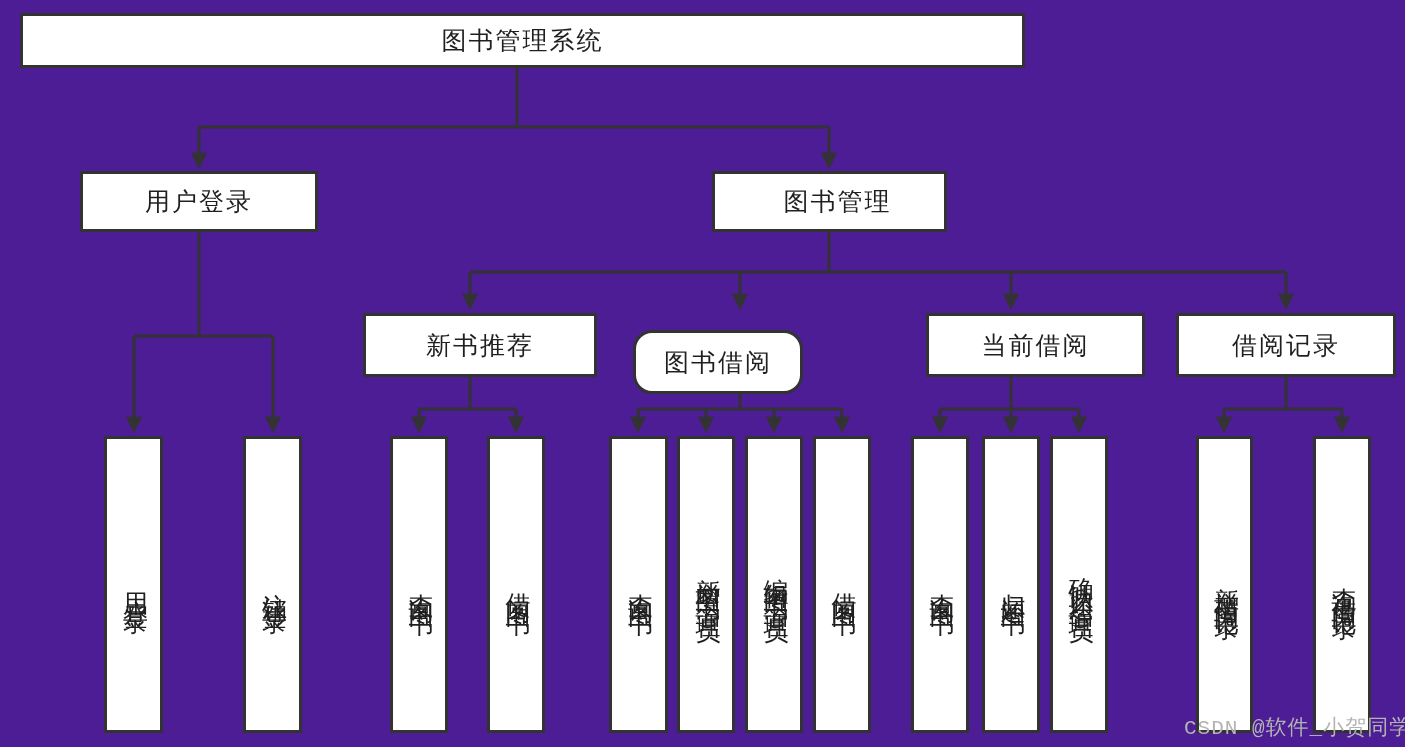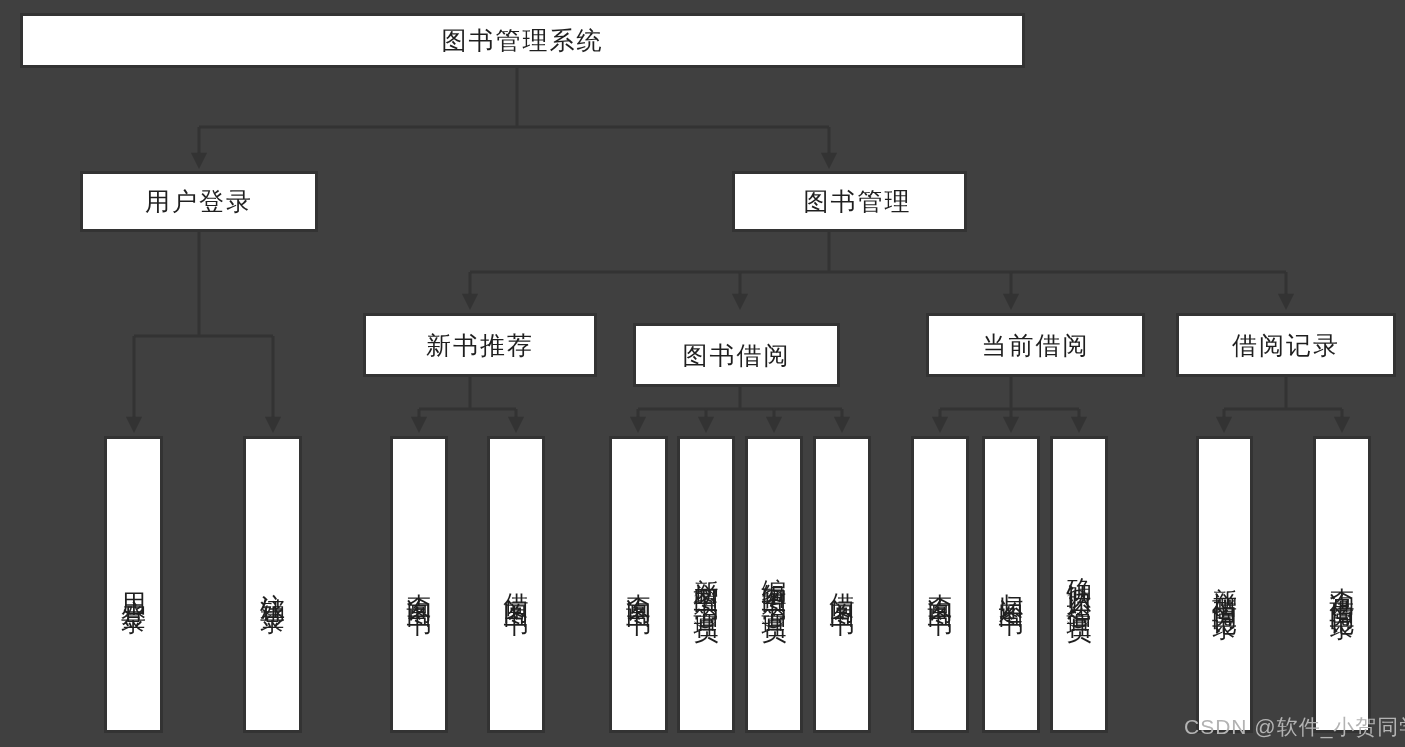--- a/index.html
+++ b/index.html
@@ -1,22 +1,22 @@
 <!DOCTYPE html>
 <html><head>
 <meta charset="utf-8">
 <style>
   html, body { margin: 0; padding: 0; background: #ffffff; }
   #canvas {
     position: relative;
     width: 1405px;
     height: 747px;
-    background: #404040;
+    background: #4c1d95;
     overflow: hidden;
-    font-family: Liberation Sans, sans-serif;
+    font-family: Liberation Mono, monospace;
   }
   #edges {
     position: absolute;
     left: 0; top: 0;
     pointer-events: none;
   }
   .node {
     position: absolute;
     box-sizing: border-box;
     background: #ffffff;
@@ -91,28 +91,28 @@
     </g>
   </svg>
 
   <div class="node h" style="left:20px; top:13px; width:1005px; height:55px;">
     <span class="label">图书管理系统</span>
   </div>
 
   <div class="node h" style="left:80px; top:171px; width:238px; height:61px;">
     <span class="label">用户登录</span>
   </div>
-  <div class="node h" style="left:732px; top:171px; width:235px; height:61px;padding-left:16px;">
+  <div class="node h" style="left:712px; top:171px; width:235px; height:61px;padding-left:16px;">
     <span class="label">图书管理</span>
   </div>
 
   <div class="node h" style="left:363px; top:313px; width:234px; height:64px;">
     <span class="label">新书推荐</span>
   </div>
-  <div class="node h" style="left:633px; top:323px; width:207px; height:64px;">
+  <div class="node h" style="left:633px; top:330px; width:170px; height:64px;border-radius:19px;">
     <span class="label">图书借阅</span>
   </div>
   <div class="node h" style="left:902px; top:313px; width:219px; height:64px;margin-left:24px;">
     <span class="label">当前借阅</span>
   </div>
   <div class="node h" style="left:1176px; top:313px; width:220px; height:64px;">
     <span class="label">借阅记录</span>
   </div>
 
   <div class="node v" style="left:104px; top:436px; width:59px; height:297px;">

